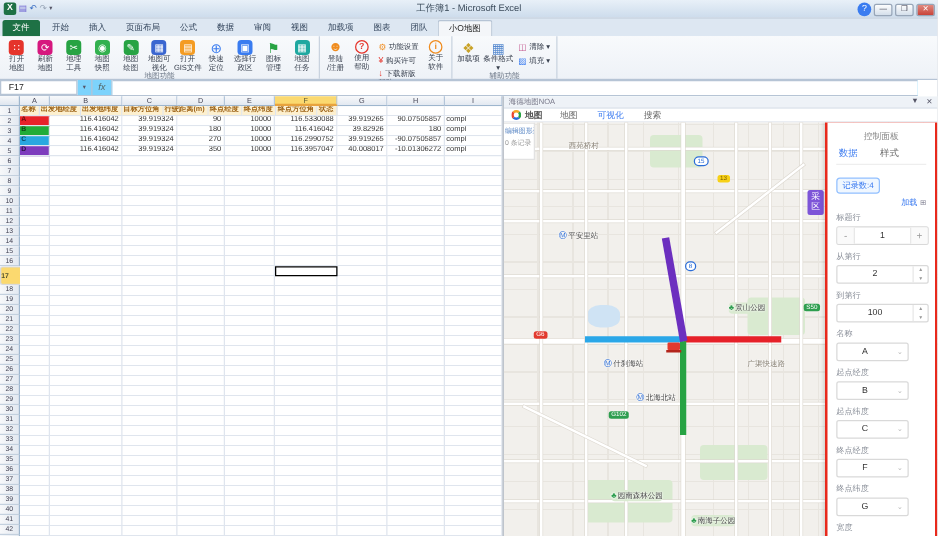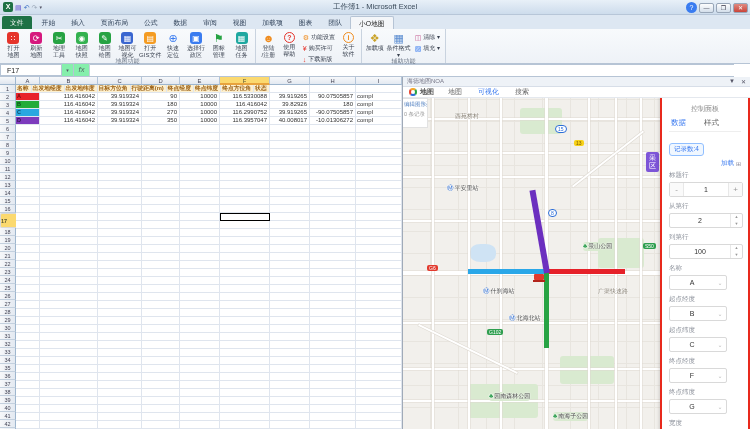--- a/index.html
+++ b/index.html
@@ -32,21 +32,21 @@
 .sq.red{background:#e5342b}.sq.magenta{background:#d6187e}.sq.green{background:#27a343}.sq.green2{background:#33b14f}
 .sq.blue{background:#3a66d0}.sq.blue2{background:#3a7cf0}.sq.orange{background:#f49c23}.sq.teal{background:#1fa8a0}
 .plain.blue{color:#3a7cf0}.plain.green{color:#27a343}.plain.orange{color:#f08c1e}.plain.gold{color:#c9a227}.plain.multi{color:#5a8cd0}
 .ic.ring{background:none;border:1px solid #e5342b;border-radius:50%;color:#e5342b;font-size:7px;font-weight:bold;width:11px;height:11px}
 .ic.ring.orange{border-color:#f08c1e;color:#f08c1e}
 .blab{font-size:6px;color:#3a4250;line-height:6.5px;text-align:center;white-space:nowrap}
 .ministack{display:flex;flex-direction:column;justify-content:flex-start;gap:2px;padding:2px 3px 0 3px}
 .mini{display:flex;align-items:center;gap:2px;font-size:6px;color:#3a4250;white-space:nowrap}
 .mini .mg{font-size:7px}
 
-.fbar{position:absolute;left:0;top:64px;width:734px;height:13px;background:#86efac;border-bottom:1px solid #b6c4d5;display:flex;align-items:stretch}
+.fbar{position:absolute;left:0;top:64px;width:734px;height:13px;background:#7dd3fc;border-bottom:1px solid #b6c4d5;display:flex;align-items:stretch}
 .namebox{width:62px;background:#fff;border:1px solid #b6c4d5;font-size:7px;line-height:11px;padding-left:6px;color:#222}
 .nbcaret{width:12px;font-size:5px;color:#556;text-align:center;line-height:12px;border-right:1px solid #b6c4d5}
 .fxsym{width:16px;font-size:7.5px;font-style:italic;color:#566;text-align:center;line-height:12px;border-right:1px solid #c5cfdb}
 .ffield{flex:1;background:#fff;border-top:1px solid #b6c4d5}
 
 .sheet{position:absolute;left:0;top:77px;width:402px;height:352px;background:#fff}
 .colheads{display:flex;height:8px}
 .corner{width:16px;height:8px;background:linear-gradient(#f7f8fa,#dfe6ef);border-right:1px solid #9eb6ce;border-bottom:1px solid #9eb6ce}
 .chwrap{display:flex}
 .ch{height:8px;background:linear-gradient(#f7f8fa,#e3e9f1);border-right:1px solid #b3c5d9;border-bottom:1px solid #9eb6ce;font-size:5.8px;color:#445;text-align:center;line-height:8px}

